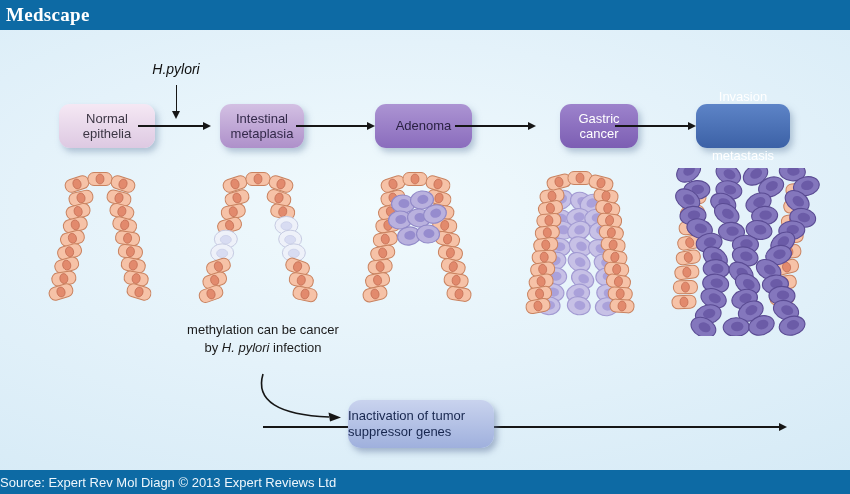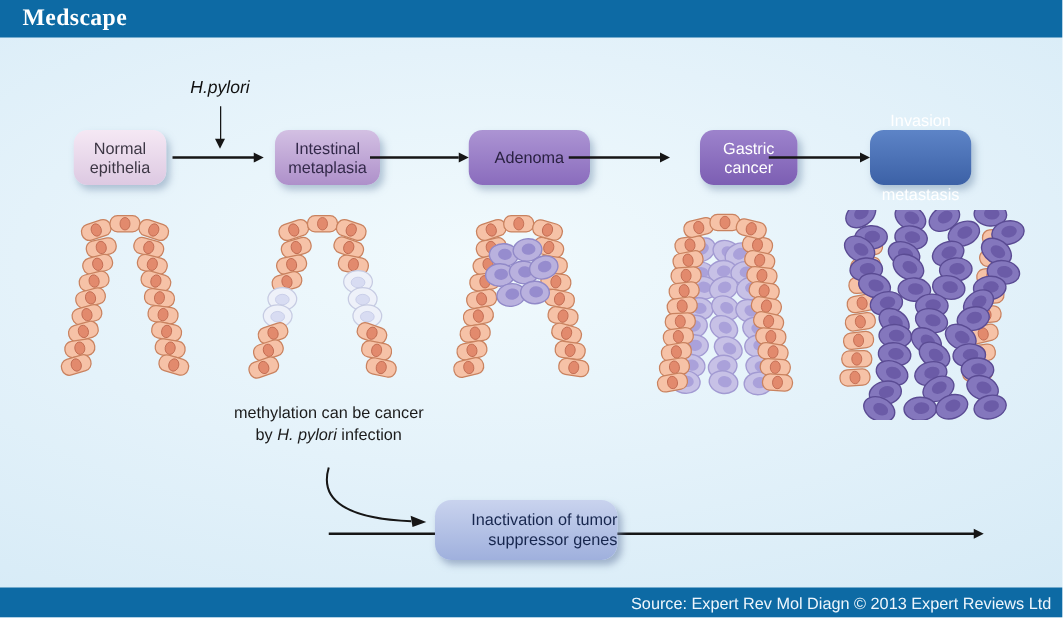--- a/index.html
+++ b/index.html
@@ -7,25 +7,25 @@
   .canvas{
     position:relative; width:850px; height:494px; overflow:hidden;
     background: radial-gradient(90% 70% at 45% 42%, #f1fafd 0%, #e4f2fa 48%, #d5eaf6 100%);
   }
   .topbar{
     position:absolute; left:0; top:0; width:850px; height:30px;
     background:#0d6aa4; display:flex; align-items:center;
   }
   .brand{
     color:#ffffff; font-family:"Liberation Serif", serif; font-weight:bold;
-    font-size:19px; padding-left:18px; letter-spacing:0.3px;
+    font-size:19px; padding-left:6px; letter-spacing:0.3px;
   }
   .bottombar{
     position:absolute; left:0; top:470px; width:850px; height:24px;
-    background:#0d6aa4; display:flex; align-items:center; justify-content:flex-end;
+    background:#0d6aa4; display:flex; align-items:center; 
   }
   .source{ color:#eef6fc; font-size:13px; padding-right:9px; }
 
   .stage-box{
     position:absolute; top:104px; height:44px; border-radius:11px;
     display:flex; flex-direction:column; align-items:center; justify-content:center;
     font-size:13px; line-height:15.5px; text-align:center;
     box-shadow:3px 4px 6px rgba(120,145,175,0.5);
   }
   .stage-box span:empty{ display:none; }
@@ -51,55 +51,55 @@
 
   .annotation{
     position:absolute; left:150px; top:321px; width:226px; text-align:center;
     font-size:13px; line-height:17.5px; color:#1b1b1b;
   }
   .curve-arrow{ position:absolute; left:233px; top:371px; }
 
   .inact-box{
     position:absolute; left:348px; top:400px; width:146px; height:48px;
     border-radius:13px; background:linear-gradient(180deg,#c9d3ee,#9fb0dd);
-    display:flex; flex-direction:column; align-items:flex-end; justify-content:center;
+    display:flex; flex-direction:column; align-items:flex-start; justify-content:center;
     font-size:13px; line-height:16px; color:#17264e; text-align:center;
     box-shadow:3px 4px 6px rgba(110,130,165,0.55); z-index:3;
   }
 </style>
 </head>
 <body>
 
 <div class="canvas">
 
   <div class="topbar">
     <span class="brand">Medscape</span>
   </div>
 
   <div class="hpylori"><em>H.pylori</em></div>
   <div class="vline" style="left:175.5px; top:85px; height:27px;"></div>
   <div class="head-down" style="left:172.3px; top:111px;"></div>
 
-  <div class="stage-box" style="left: 59px; width: 74px; background: linear-gradient(rgb(245, 232, 244), rgb(221, 201, 226)); color: rgb(60, 54, 68);">
+  <div class="stage-box" style="left: 59px; width: 96px; background: linear-gradient(rgb(245, 232, 244), rgb(221, 201, 226)); color: rgb(60, 54, 68);">
     <span>Normal</span>
     <span>epithelia</span>
   </div>
   <div class="stage-box" style="left: 220px; width: 84px; background: linear-gradient(rgb(211, 192, 227), rgb(174, 144, 202)); color: rgb(51, 41, 74);">
     <span>Intestinal</span>
     <span>metaplasia</span>
   </div>
   <div class="stage-box" style="left: 375px; width: 97px; background: linear-gradient(rgb(172, 148, 211), rgb(138, 108, 189)); color: rgb(42, 33, 66);">
     <span>Adenoma</span>
 
   </div>
   <div class="stage-box" style="left: 560px; width: 78px; background: linear-gradient(rgb(157, 131, 204), rgb(124, 94, 179)); color: rgb(255, 255, 255);">
     <span>Gastric</span>
     <span>cancer</span>
   </div>
-  <div class="stage-box" style="left: 696px; width: 81px; background: linear-gradient(rgb(93, 132, 199), rgb(60, 97, 166)); color: rgb(255, 255, 255); gap: 44px;">
+  <div class="stage-box" style="left: 696px; width: 94px; background: linear-gradient(rgb(93, 132, 199), rgb(60, 97, 166)); color: rgb(255, 255, 255); gap: 44px;">
     <span>Invasion</span>
     <span>metastasis</span>
   </div>
 
   <div class="hline" style="left:138px; top:125px; width:66px;"></div>
   <div class="head-right" style="left:203px; top:121.6px;"></div>
 
   <div class="hline" style="left:296px; top:125px; width:71px;"></div>
   <div class="head-right" style="left:367px; top:121.6px;"></div>
 

